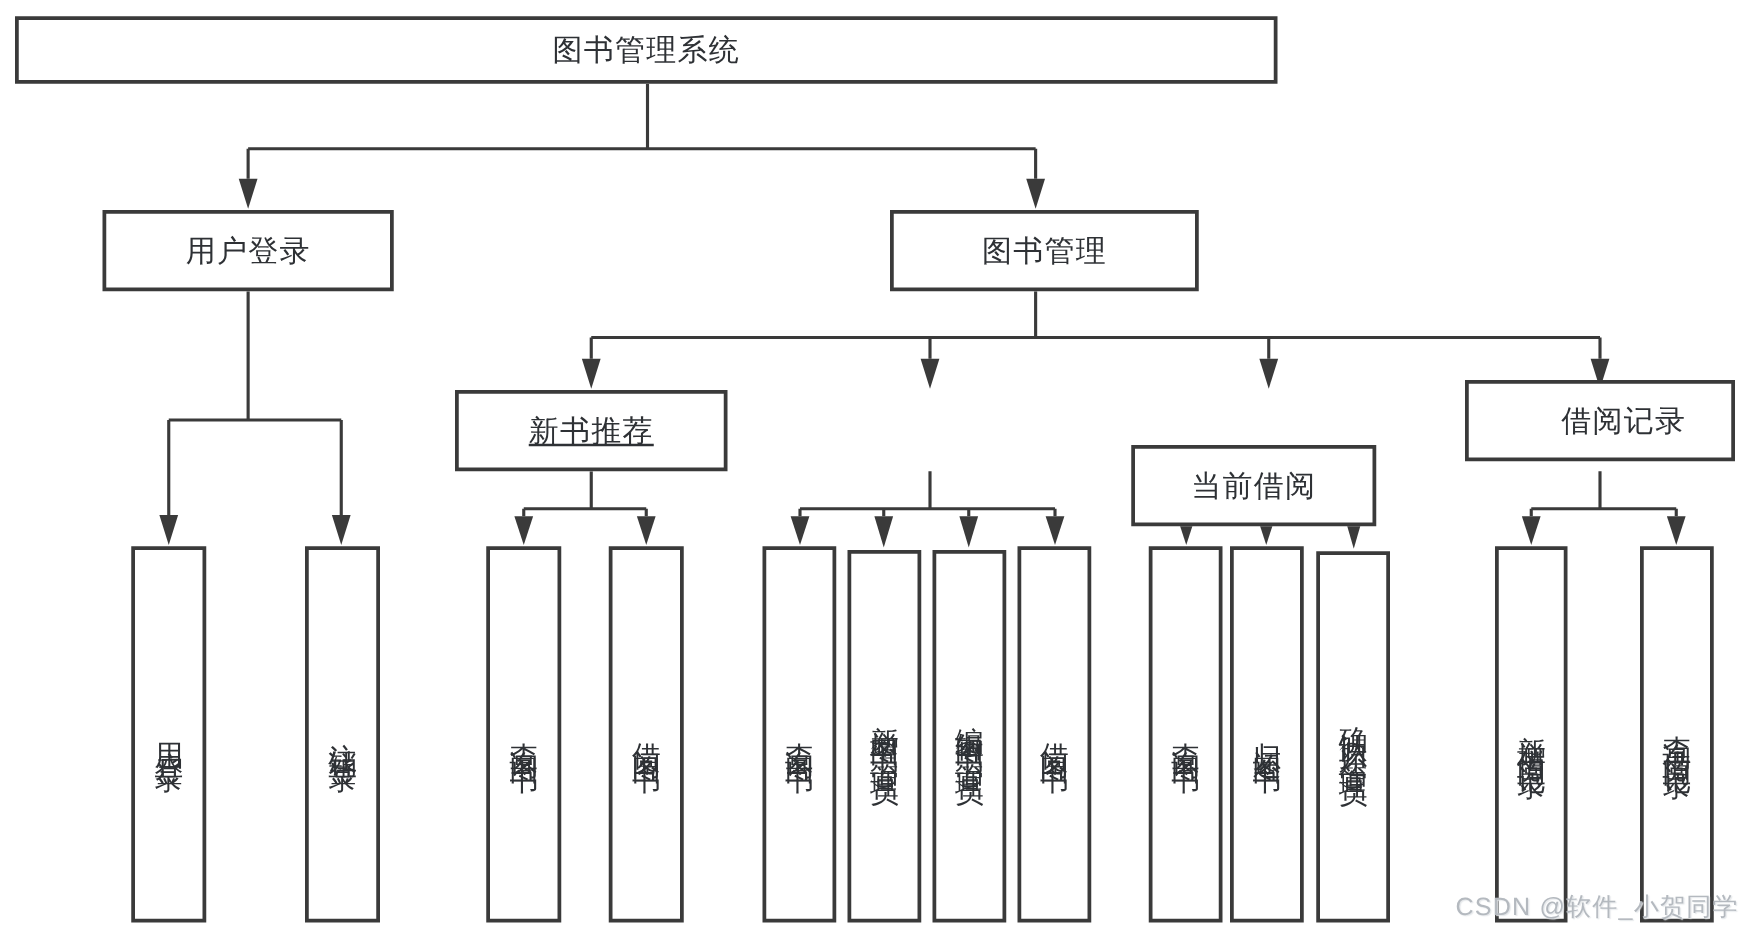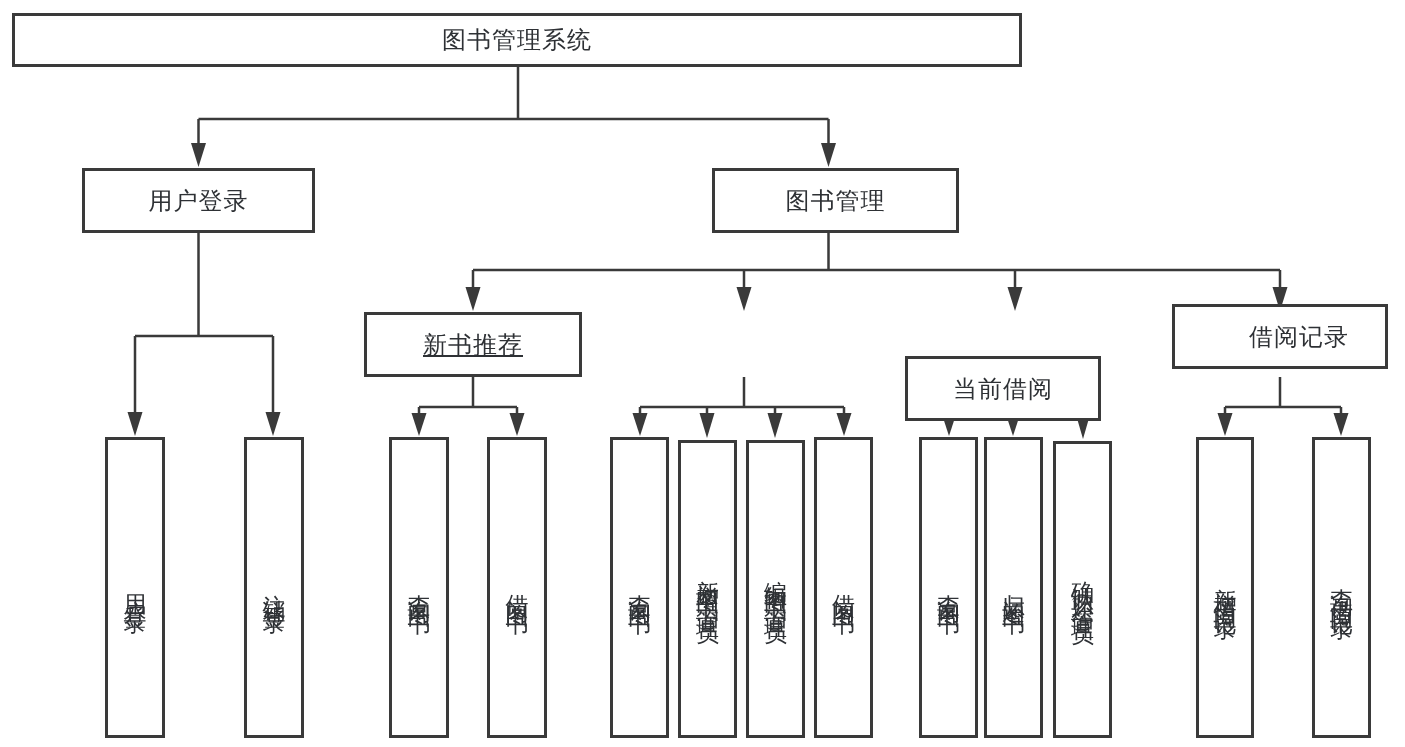--- a/index.html
+++ b/index.html
@@ -160,14 +160,15 @@
     <span>确认归还（管理员）</span>
   </div>
 
   <div class="node vnode" style="left:1196px; top:437px; width:58px; height:301px;">
     <span>新增借阅记录</span>
   </div>
   <div class="node vnode" style="left:1312px; top:437px; width:59px; height:301px;">
     <span>查询借阅记录</span>
   </div>
 
+  <div class="watermark">CSDN @软件_小贺同学</div>
 
 </div>
 
 </body></html>

